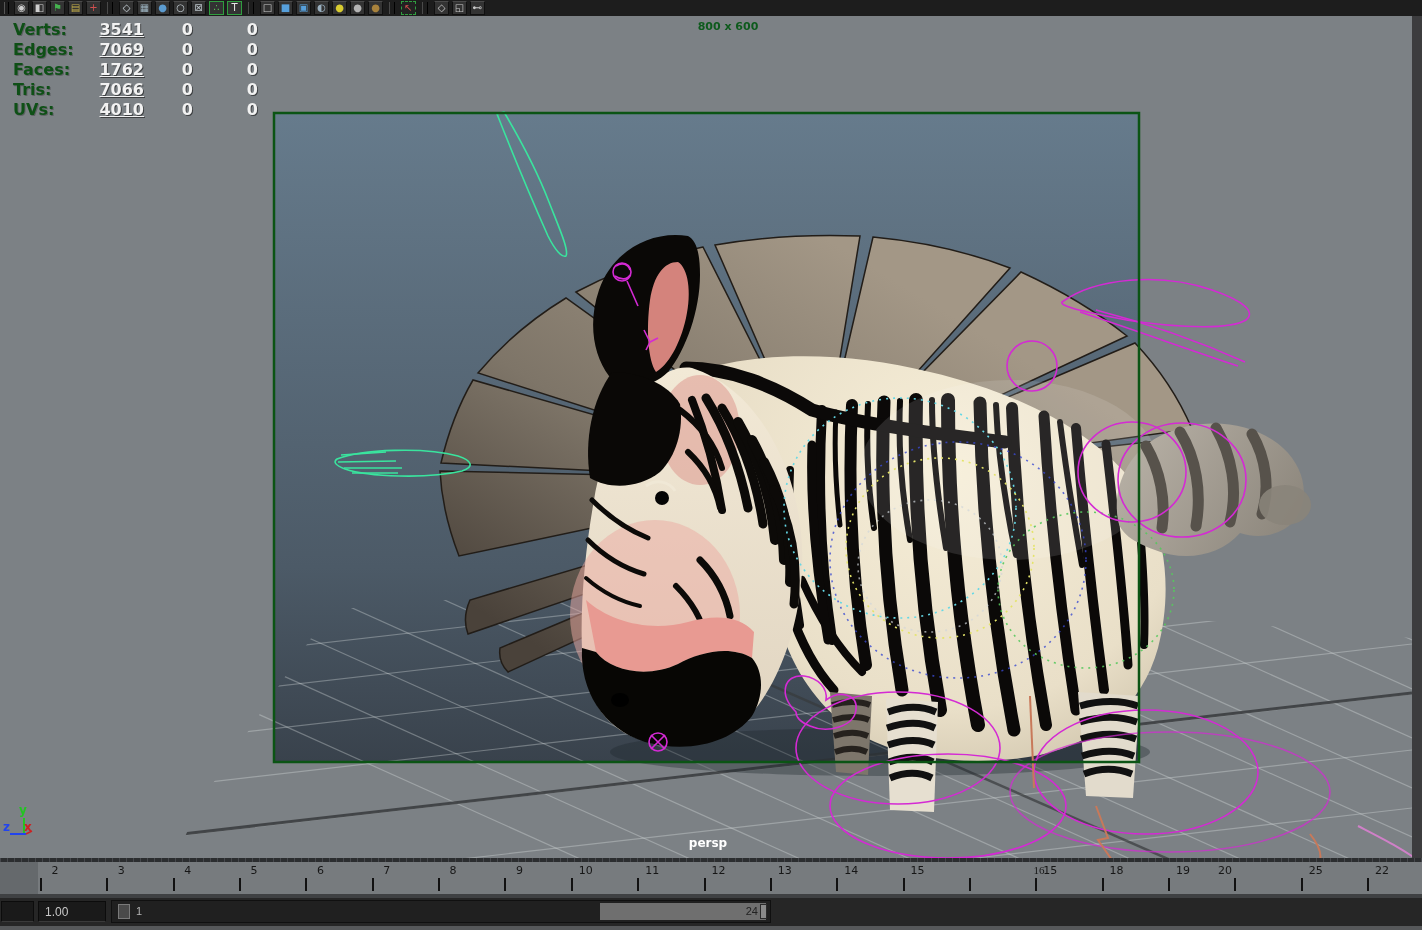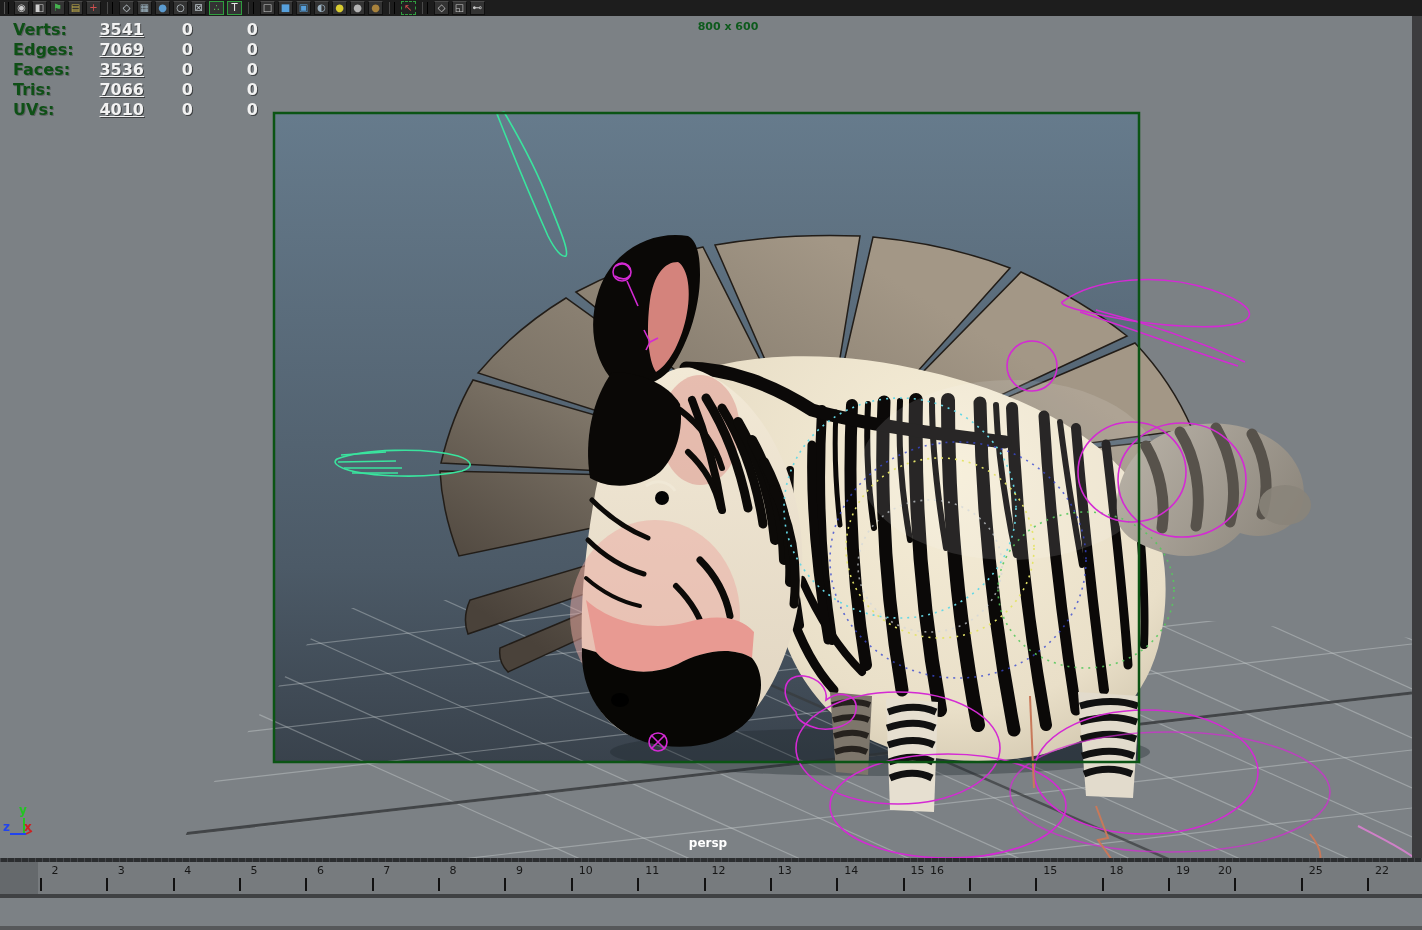--- a/index.html
+++ b/index.html
@@ -361,21 +361,21 @@
           <span class="hud-v c3">0</span>
         </div>
         <div class="hud-row">
           <span class="hud-label">Edges:</span>
           <span class="hud-v c1">7069</span>
           <span class="hud-v c2">0</span>
           <span class="hud-v c3">0</span>
         </div>
         <div class="hud-row">
           <span class="hud-label">Faces:</span>
-          <span class="hud-v c1">3536</span>
+          <span class="hud-v c1">1762</span>
           <span class="hud-v c2">0</span>
           <span class="hud-v c3">0</span>
         </div>
         <div class="hud-row">
           <span class="hud-label">Tris:</span>
           <span class="hud-v c1">7066</span>
           <span class="hud-v c2">0</span>
           <span class="hud-v c3">0</span>
         </div>
         <div class="hud-row">
@@ -416,32 +416,43 @@
         <div class="frame-label" style="left: 652.15px;">11</div>
         <div class="frame-tick" style="left: 637.15px;"></div>
         <div class="frame-label" style="left: 718.5px;">12</div>
         <div class="frame-tick" style="left: 703.5px;"></div>
         <div class="frame-label" style="left: 784.85px;">13</div>
         <div class="frame-tick" style="left: 769.85px;"></div>
         <div class="frame-label" style="left: 851.2px;">14</div>
         <div class="frame-tick" style="left: 836.2px;"></div>
         <div class="frame-label" style="left: 917.55px;">15</div>
         <div class="frame-tick" style="left: 902.55px;"></div>
-        <div class="frame-label" style="left: 937px;">16</div>
+        <div class="frame-label" style="left: 1039px; font-family: Liberation Serif, serif;">16</div>
         <div class="frame-tick" style="left: 968.9px;"></div>
         <div class="frame-label" style="left: 1050.25px;">15</div>
         <div class="frame-tick" style="left: 1035.25px;"></div>
         <div class="frame-label" style="left: 1116.6px;">18</div>
         <div class="frame-tick" style="left: 1101.6px;"></div>
         <div class="frame-label" style="left: 1182.95px;">19</div>
         <div class="frame-tick" style="left: 1167.95px;"></div>
         <div class="frame-label" style="left: 1225px;">20</div>
         <div class="frame-tick" style="left: 1234.3px;"></div>
         <div class="frame-label" style="left: 1315.65px;">25</div>
         <div class="frame-tick" style="left: 1300.65px;"></div>
         <div class="frame-label" style="left: 1382px;">22</div>
         <div class="frame-tick" style="left: 1367px;"></div>
       </div>
     <div id="timeline-bottom"></div>
   </div>
 
+  <div id="rangebar">
+    <div class="dark-field" id="charset-field"></div>
+    <div class="dark-field" id="playback-speed-field">1.00</div>
+    <div id="range-track">
+      <div id="range-active"></div>
+      <div id="range-handle-left"></div>
+      <div id="range-start-label">1</div>
+      <div id="range-end-label">24</div>
+      <div id="range-handle-right"></div>
+    </div>
+  </div>
   <div id="bottom-edge"></div>
 </div>
 
 </body></html>

